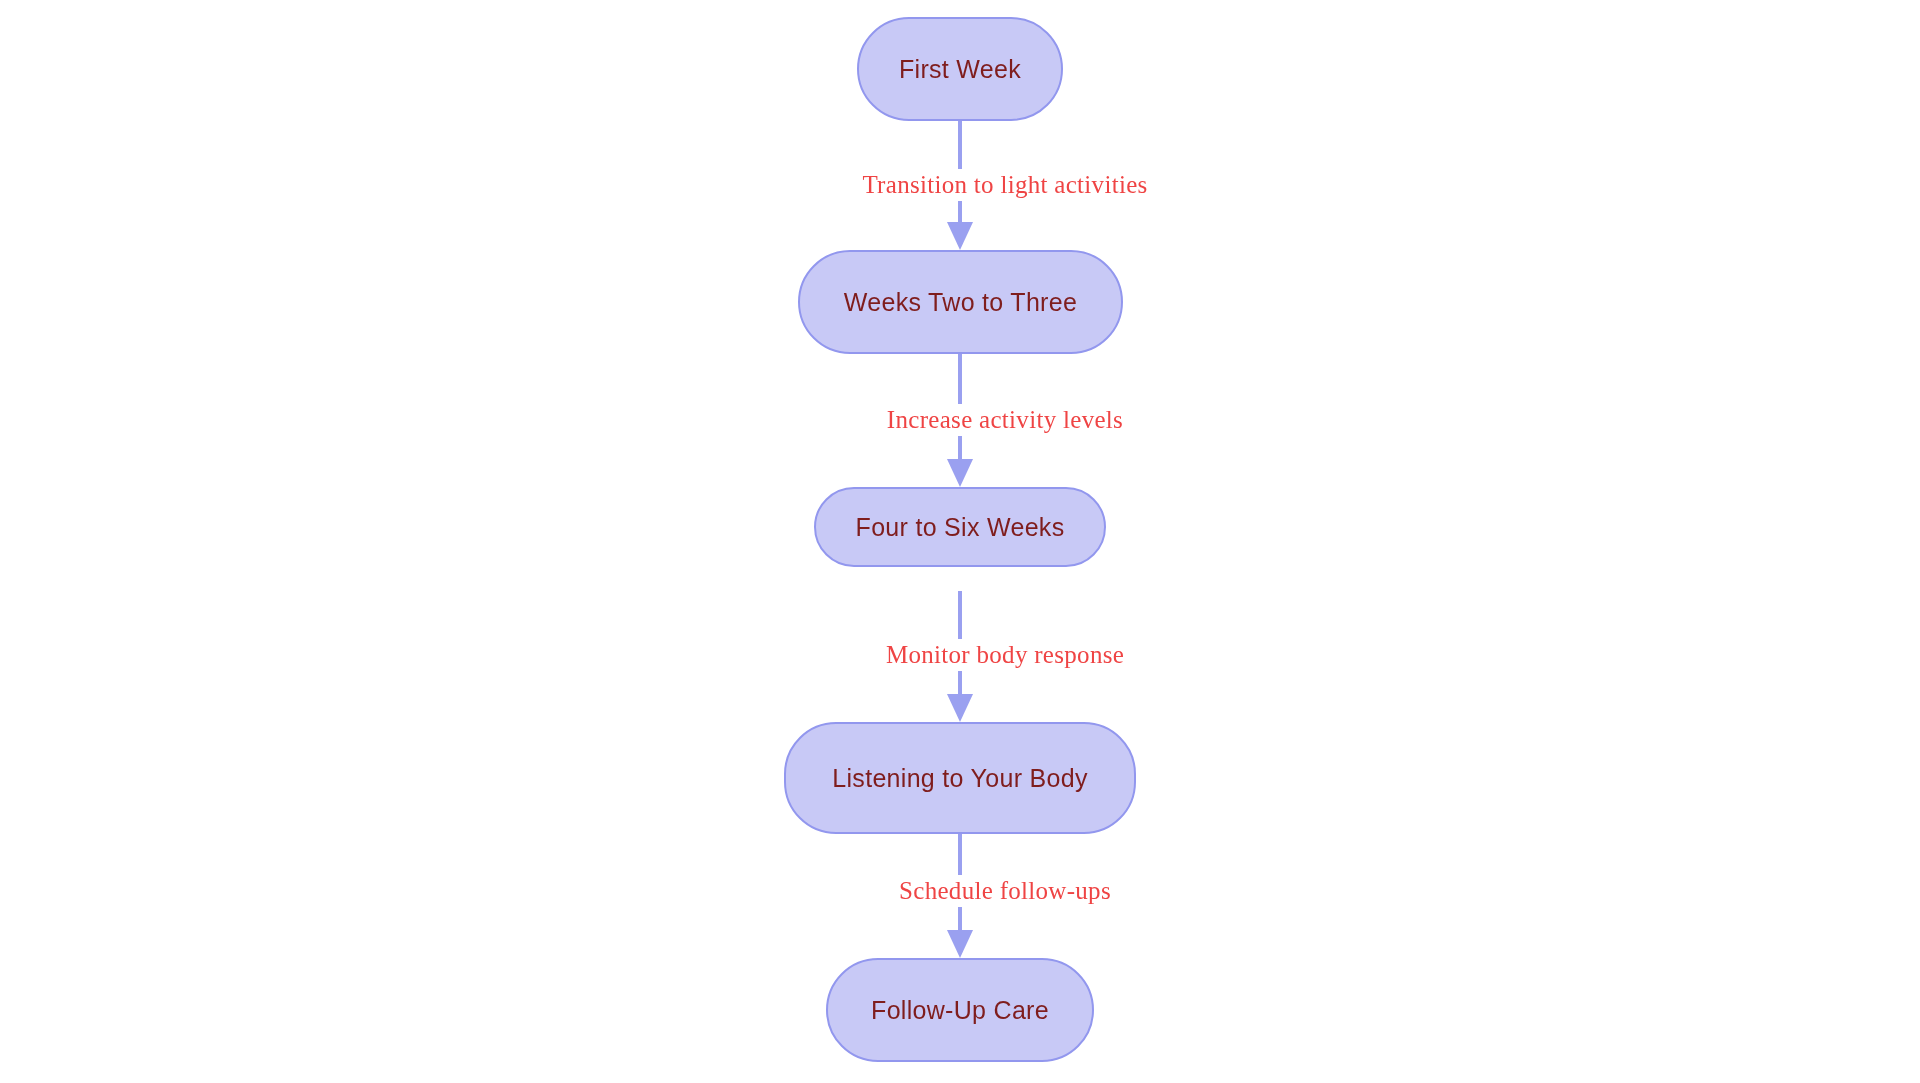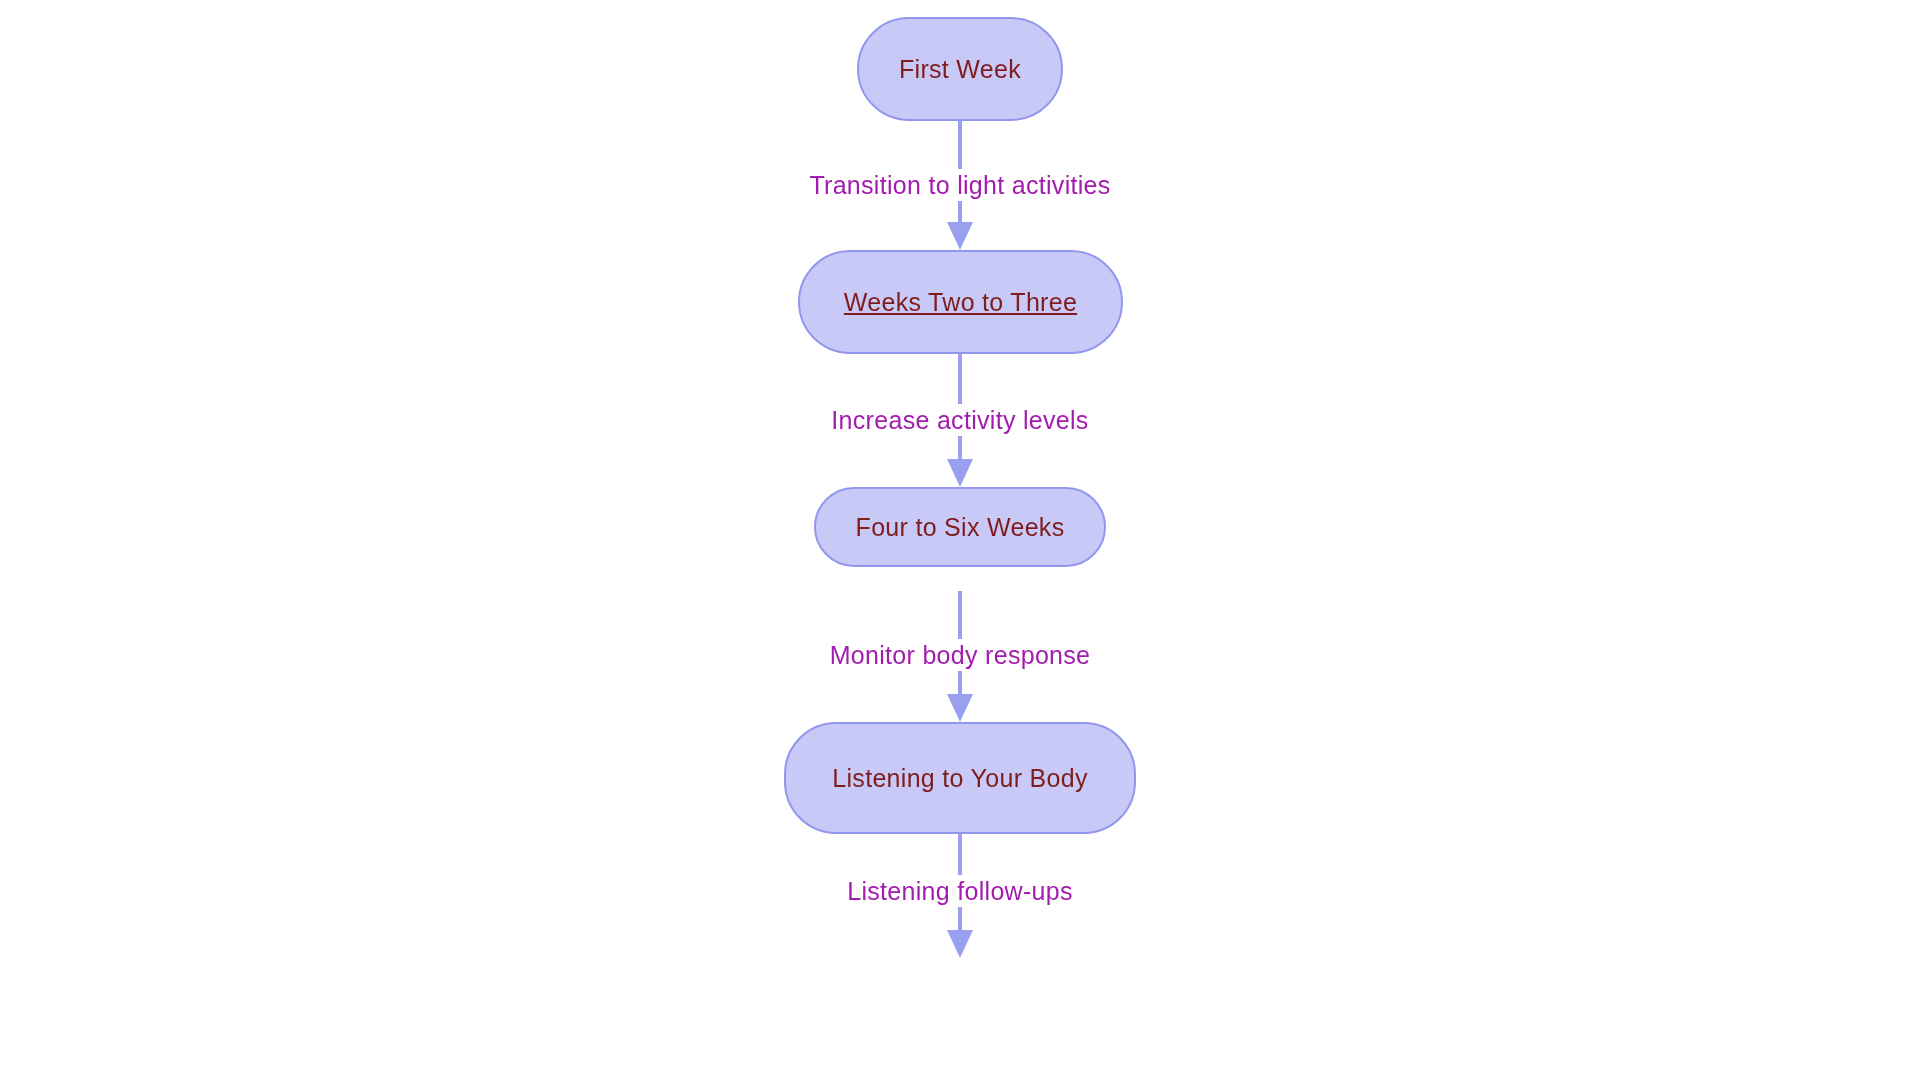--- a/index.html
+++ b/index.html
@@ -23,21 +23,21 @@
     border-radius: 52px;
     display: flex;
     align-items: center;
     justify-content: center;
     color: #7f1d1d;
     font-size: 25px;
     letter-spacing: 0.3px;
     white-space: nowrap;
   }
   .node-1 { left: 857px; top: 17px;  width: 206px; height: 104px; }
-  .node-2 { left: 798px; top: 250px; width: 325px; height: 104px; text-decoration: underline; }
+  .node-2 { left: 798px; top: 250px; width: 325px; height: 104px; }
   .node-3 { left: 814px; top: 487px; width: 292px; height: 80px; }
   .node-4 { left: 784px; top: 722px; width: 352px; height: 112px; }
   .node-5 { left: 826px; top: 958px; width: 268px; height: 104px; }
 
   .edge-line {
     position: absolute;
     left: 958px;
     width: 4px;
     background: #9aa0f0;
   }
@@ -55,29 +55,30 @@
     border-right: 13px solid transparent;
     border-top: 28px solid #9aa0f0;
   }
   .arrow-1 { top: 222px; }
   .arrow-2 { top: 459px; }
   .arrow-3 { top: 694px; }
   .arrow-4 { top: 930px; }
 
   .edge-label {
     position: absolute;
-    left: 960px;
+    left: 1005px;
     transform: translateX(-50%);
     background: #ffffff;
-    color: #a21caf;
+    color: #ef4444;
     font-size: 25px;
     letter-spacing: 0.3px;
     line-height: 32px;
     padding: 0 6px;
     white-space: nowrap;
+    font-family: Liberation Serif, serif;
   }
   .label-1 { top: 169px; }
   .label-2 { top: 404px; }
   .label-3 { top: 639px; }
   .label-4 { top: 875px; }
 </style>
 </head>
 <body>
 
 <div class="canvas">
@@ -90,20 +91,21 @@
 
   <div class="edge-line line-3"></div>
   <div class="arrowhead arrow-3"></div>
 
   <div class="edge-line line-4"></div>
   <div class="arrowhead arrow-4"></div>
 
   <div class="edge-label label-1">Transition to light activities</div>
   <div class="edge-label label-3">Monitor body response</div>
   <div class="edge-label label-2">Increase activity levels</div>
-  <div class="edge-label label-4">Listening follow-ups</div>
+  <div class="edge-label label-4">Schedule follow-ups</div>
 
   <div class="node node-1">First Week</div>
   <div class="node node-2">Weeks Two to Three</div>
   <div class="node node-3">Four to Six Weeks</div>
   <div class="node node-4">Listening to Your Body</div>
+  <div class="node node-5">Follow-Up Care</div>
 
 </div>
 
 </body></html>

